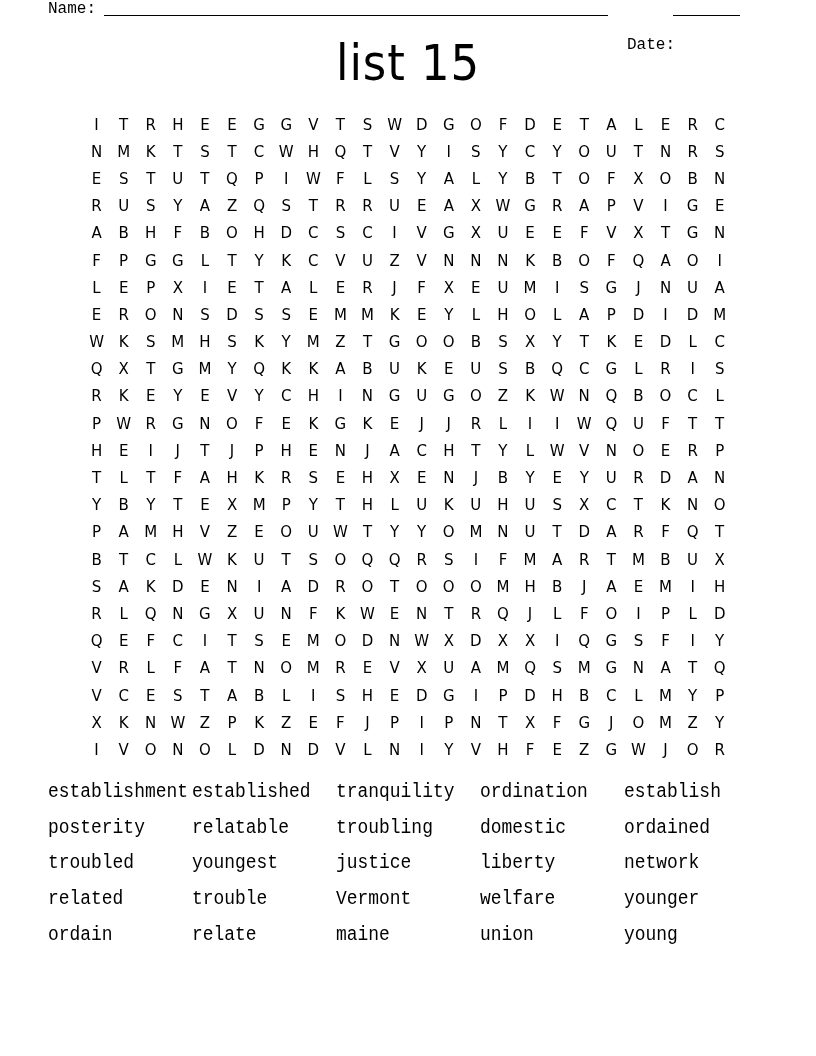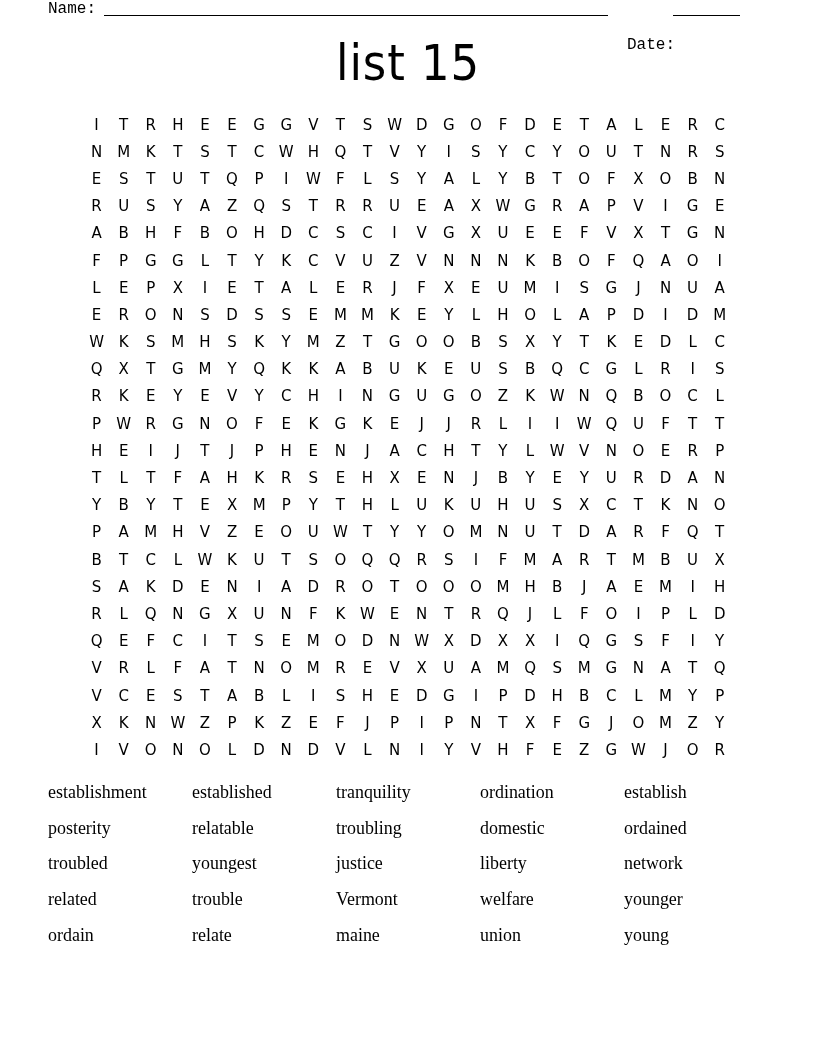--- a/index.html
+++ b/index.html
@@ -19,21 +19,21 @@
     }
     .grid {
       position: absolute; left: 83px; top: 111px;
       display: grid; grid-template-columns: repeat(24, 27.1px); grid-auto-rows: 27.2px;
       font-family: "DejaVu Sans", sans-serif; font-size: 15px;
     }
     .cell { display: flex; align-items: center; justify-content: center; }
     .wordbank {
       position: absolute; left: 48px; top: 776px;
       display: grid; grid-template-columns: 144px 144px 144px 144px 144px; grid-auto-rows: 35.7px;
-      font-family: Liberation Serif, serif; font-size: 19.5px;
+      font-family: Liberation Mono, monospace; font-size: 19.5px;
     }
     .word { white-space: nowrap; line-height: 32px; transform-origin: left center; transform: scaleX(0.92); }
   </style>
 </head>
 <body>
 
 <div class="header">
   <span class="name-label">Name:</span>
   <span class="name-line"></span>
   <span class="date-label">Date:</span>

